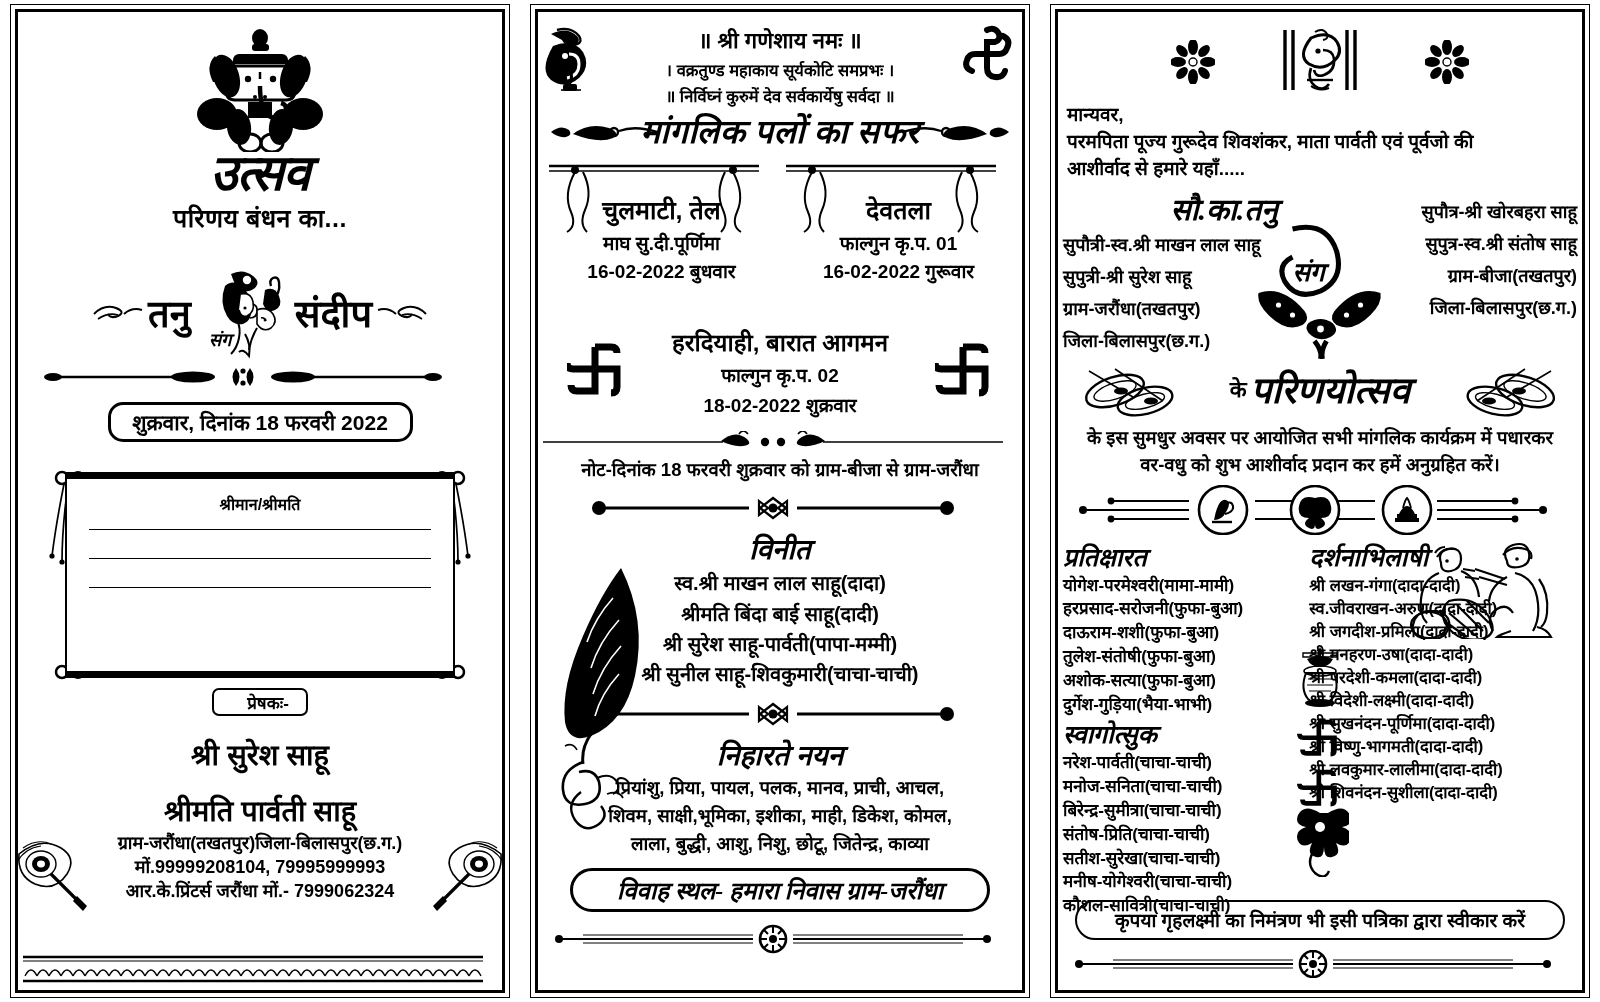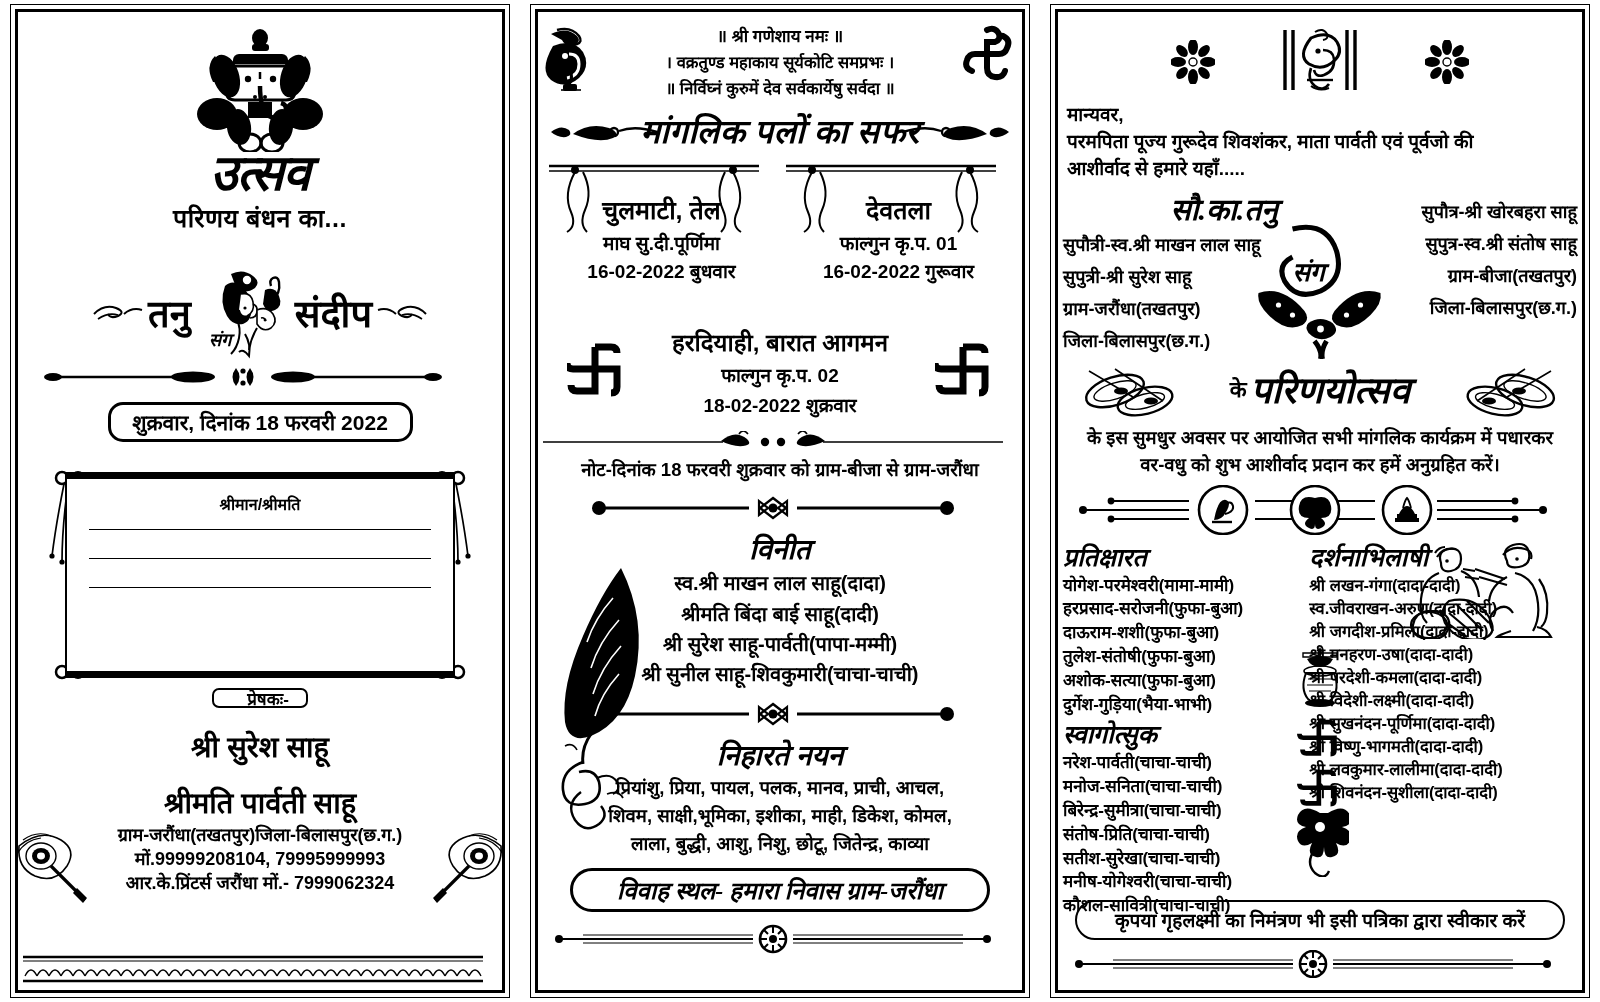--- a/index.html
+++ b/index.html
@@ -80,21 +80,21 @@
     background: #fff; padding: 14px 16px 0 16px;
   }
   .sriman {
     font-family: "Liberation Sans", sans-serif;
     font-size: 16px; font-weight: 600; margin-bottom: 14px; text-align: center;
   }
   .gline { height: 0; border-top: 1.6px solid #000; margin: 0 6px 28px 6px; }
 
   .preshak {
     margin: 4px auto 0;
-    width: 96px; height: 20px;
+    width: 96px; height: 28px;
     border: 2px solid #000; border-radius: 7px;
     display:flex; align-items:center; justify-content:center;
     font-family:"Liberation Sans", sans-serif;
     font-size: 17px; font-weight: 600;
     background:#fff; position: relative; z-index: 3; padding-left: 16px;
   }
 
   .host-name {
     text-align:center; font-family:"Liberation Sans", sans-serif;
     font-size: 29px; font-weight: 700; line-height: 1.18; margin-top: 22px;
@@ -105,21 +105,21 @@
     font-size: 18px; font-weight: 600; line-height: 1.32;
   }
   .feather-l { position:absolute; left:-12px; bottom:-8px; width:78px; height:78px; }
   .feather-r { position:absolute; right:-12px; bottom:-8px; width:78px; height:78px; transform: scaleX(-1); }
 
   .bottom-band { position:absolute; left:0; right:0; bottom:2px; height: 30px; }
 
   
   .shlok-row { display:flex; align-items:flex-start; gap:4px; padding-top: 8px; height: 96px; }
   .shlok-text { flex:1; text-align:center; }
-  .shlok-l1 { font-family:"Liberation Sans", sans-serif; font-size:17px; font-weight:700; line-height:1.55; }
+  .shlok-l1 { font-family:"Liberation Sans", sans-serif; font-size:22px; font-weight:700; line-height:1.55; }
   .shlok-l2 { font-family:"Liberation Sans", sans-serif; font-size:16.5px; font-weight:600; line-height:1.55; }
 
   .mangalik {
     text-align:center;
     font-family:"Liberation Serif", serif;
     font-style: italic; font-weight:700;
     font-size: 33px; letter-spacing: 0.5px;
     margin-top: -4px; position: relative; height: 48px;
   }
   .mangalik span { position:relative; z-index:2; }

